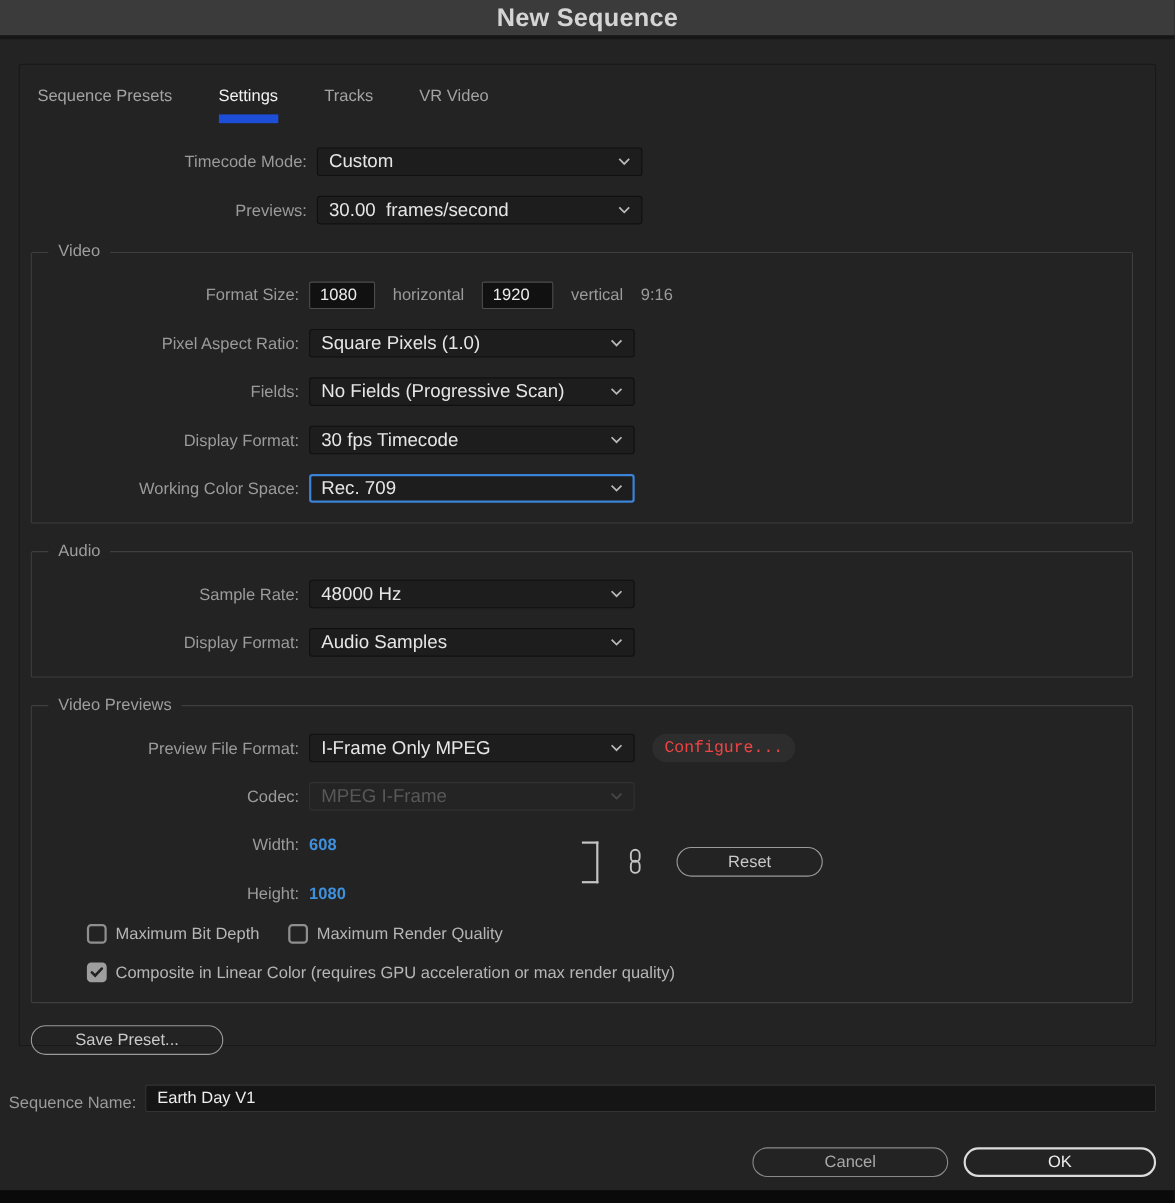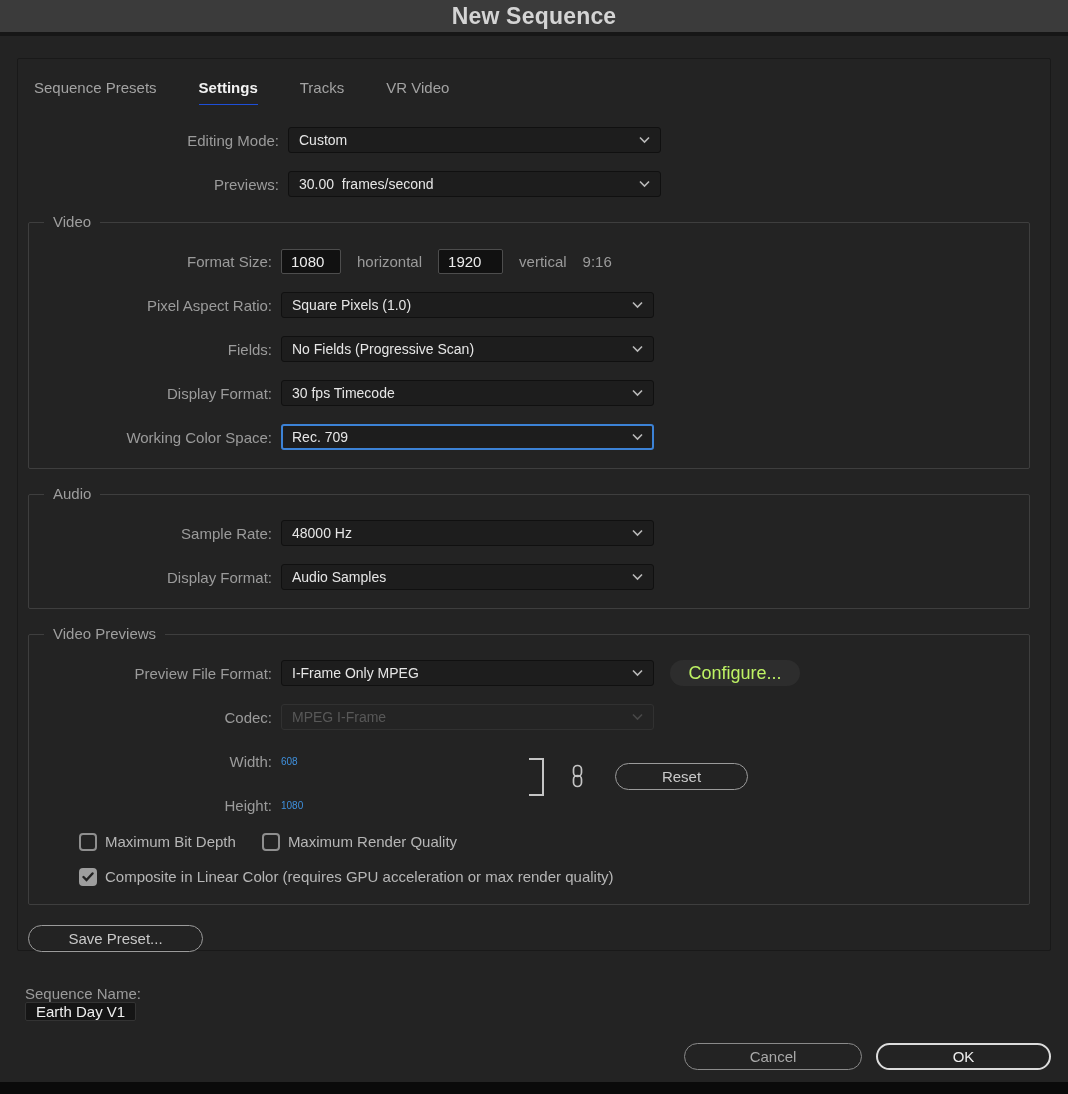--- a/index.html
+++ b/index.html
@@ -23,34 +23,34 @@
   .panel {
     margin:22px 17px 0 17px;
     height:893px;
     border:1px solid #191919;
     border-radius:2px;
     background:#232323;
   }
   
   .tabs { display:flex; gap:42px; padding:20px 0 0 16px; }
   .tab { font-size:15px; color:#a3a3a3; padding-bottom:8px; cursor:default; }
-  .tab.active { color:#f2f2f2; font-weight:bold; border-bottom:1px solid #1d4ed8; }
+  .tab.active { color:#f2f2f2; font-weight:normal; border-bottom:8px solid #1d4ed8; }
 
   
   .row { display:flex; align-items:center; height:26px; margin-top:18px; }
   .lbl { color:#9b9b9b; font-size:15px; text-align:right; padding-right:9px; flex:none; }
   .panel > .row .lbl { width:270px; }
   .group .lbl { width:252px; }
 
   
   .dd {
-    width:373px; height:26px; flex:none;
+    width:296px; height:26px; flex:none;
     background:#1d1d1d; border:1px solid #101010; border-radius:3px;
     display:flex; align-items:center; justify-content:space-between;
-    padding:0 9px 0 10px; font-size:14px; color:#e6e6e6;
+    padding:0 9px 0 10px; font-size:17px; color:#e6e6e6;
   }
   .dd .val { white-space:pre; }
   .dd .chev { color:#b9b9b9; display:flex; align-items:center; }
   .dd.focused { border:2px solid #3c82d6; padding:0 8px 0 9px; }
   .dd.disabled { background:#242424; border-color:#313131; color:#585858; }
   .dd.disabled .chev { color:#484848; }
 
   
   .numinput {
     width:60px; height:25px; flex:none;
@@ -75,54 +75,54 @@
   
   .btn-pill {
     border:1.5px solid #9b9b9b; border-radius:15px;
     background:transparent; color:#c9c9c9; font-size:15px;
     display:flex; align-items:center; justify-content:center;
     height:27px; cursor:pointer;
   }
   .btn-config {
     width:130px; height:26px; margin-left:16px; flex:none;
     background:#2d2d2d; border:none; border-radius:13px;
-    color:#bef264; font-size:18px;
-    display:flex; align-items:center; justify-content:center;
+    color:#ef4444; font-size:15px;
+    display:flex; align-items:center; justify-content:center;font-family:Liberation Mono, monospace;
   }
   .btn-reset { width:133px; }
   .btn-save { width:175px; margin:20px 0 0 10px; }
   .btn-cancel { width:178px; border-color:#8a8a8a; color:#a9a9a9; }
   .btn-ok { width:175px; border:2px solid #dcdcdc; color:#ededed; }
 
   
   .wh-block { position:relative; margin-top:5px; }
-  .hot { color:#3f90dd; font-size:10px; cursor:ew-resize; }
+  .hot { color:#3f90dd; font-size:15px; cursor:ew-resize;font-weight:bold; }
   .bracket {
     position:absolute; left:500px; top:10px;
     width:15px; height:38px;
     border-top:2px solid #c4c4c4; border-right:2px solid #c4c4c4; border-bottom:2px solid #c4c4c4;
   }
   .link-wrap { position:absolute; left:541px; top:16px; color:#c4c4c4; }
   .reset-wrap { position:absolute; left:586px; top:15px; }
 
   
-  .cb-row { display:flex; align-items:flex-start; margin:15px 0 0 22px;padding-left:28px; }
+  .cb-row { display:flex; align-items:center; margin:15px 0 0 22px;padding-left:28px; }
   .checkbox {
     width:18px; height:18px; flex:none; border-radius:4px;
     border:2px solid #8f8f8f; background:transparent;
     display:flex; align-items:center; justify-content:center;
     margin-right:8px; cursor:pointer;
   }
   .checkbox svg { display:none; }
   .checkbox[data-checked="true"] { background:#9e9e9e; border-color:#9e9e9e; }
   .checkbox[data-checked="true"] svg { display:block; }
   .cb-label { color:#b6b6b6; font-size:15px; margin-right:26px; }
 
   
-  .seq-row { display:flex; align-items:flex-start; margin:34px 17px 0 25px; height:26px;flex-direction:column; }
+  .seq-row { display:flex; align-items:flex-end; margin:34px 17px 0 8px; height:26px; }
   .seq-row .lbl { width:auto; padding-right:8px; }
   .seq-input {
     flex:1; height:25px; background:#151515;
     border:1px solid #333; border-radius:2px;
     color:#efefef; font-size:15px; display:flex; align-items:center; padding:0 10px;
   }
   .footer { display:flex; justify-content:flex-end; gap:14px; margin:32px 17px 0 0; }
   .bottom-strip { position:absolute; left:0; bottom:0; width:100%; height:12px; background:#0a0a0a; }
 </style>
 </head>
@@ -135,21 +135,21 @@
 <div class="panel">
 
   <div class="tabs">
     <span class="tab">Sequence Presets</span>
     <span class="tab active">Settings</span>
     <span class="tab">Tracks</span>
     <span class="tab">VR Video</span>
   </div>
 
   <div class="row" style="margin-top:22px;">
-    <span class="lbl">Editing Mode:</span>
+    <span class="lbl">Timecode Mode:</span>
     <div class="dd">
       <span class="val">Custom</span>
       <span class="chev">
           <svg width="13" height="8" viewBox="0 0 13 8">
             <path d="M2 1.5 L6.5 6 L11 1.5" fill="none" stroke="currentColor" stroke-width="1.6"></path>
           </svg>
         </span>
     </div>
   </div>
 

